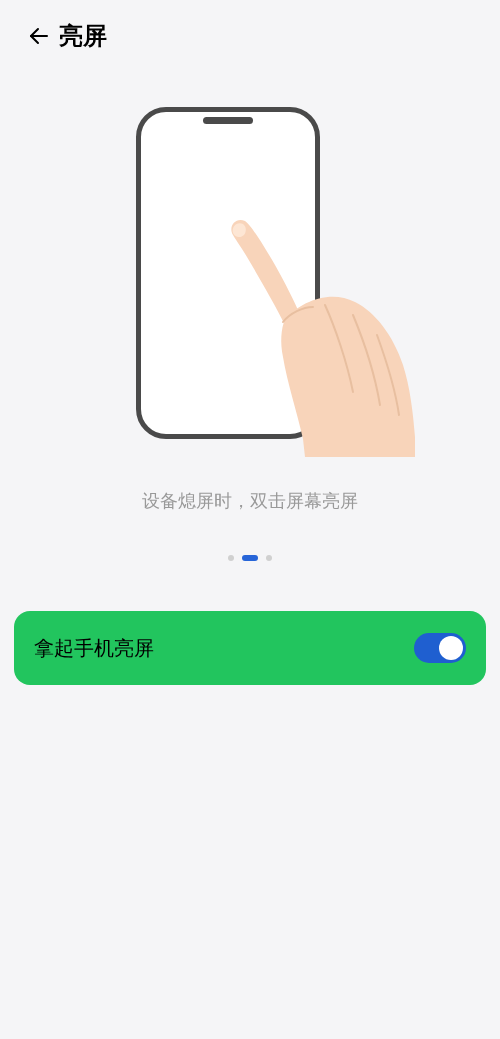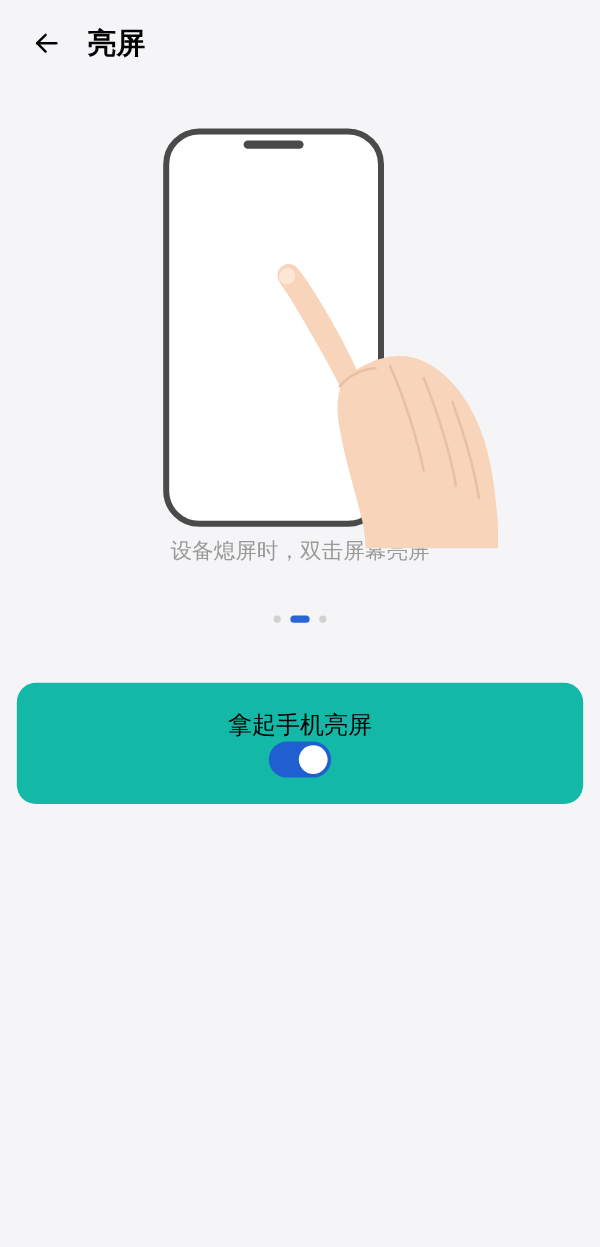--- a/index.html
+++ b/index.html
@@ -11,21 +11,21 @@
       width: 500px;
       height: 1039px;
       background: #f5f5f7;
       font-family: -apple-system, "PingFang SC", "Helvetica Neue", sans-serif;
       overflow: hidden;
     }
     .header {
       display: flex;
       align-items: center;
       padding: 20px 25px;
-      gap: 20px;
+      gap: 6px;
       background: #f5f5f7;
     }
     .back-icon {
       width: 28px;
       height: 28px;
       display: flex;
       align-items: center;
       justify-content: center;
       cursor: pointer;
     }
@@ -70,20 +70,21 @@
       border-radius: 4px;
     }
     .hand {
       position: absolute;
       left: 95px;
       top: 100px;
       width: 200px;
       height: 250px;
     }
     .hint-text {
+      margin-top: 42px;
       font-size: 18px;
       color: #999;
     }
     .page-indicator {
       display: flex;
       justify-content: center;
       align-items: center;
       gap: 8px;
       margin-top: 42px;
     }
@@ -95,28 +96,27 @@
     }
     .dot.active {
       width: 16px;
       background: #2765d8;
     }
     .settings-list {
       margin-top: 30px;
       padding: 0 14px;
     }
     .setting-card {
-      background: #14b8a6;
+      background: #22c55e;
       border-radius: 16px;
       padding: 22px 20px;
       display: flex;
       align-items: center;
       justify-content: space-between;
       margin-bottom: 16px;
-      flex-direction: column;
     }
     .setting-label {
       font-size: 20px;
       color: #000;
     }
     .toggle {
       width: 52px;
       height: 30px;
       background: #1f5fd0;
       border-radius: 15px;

